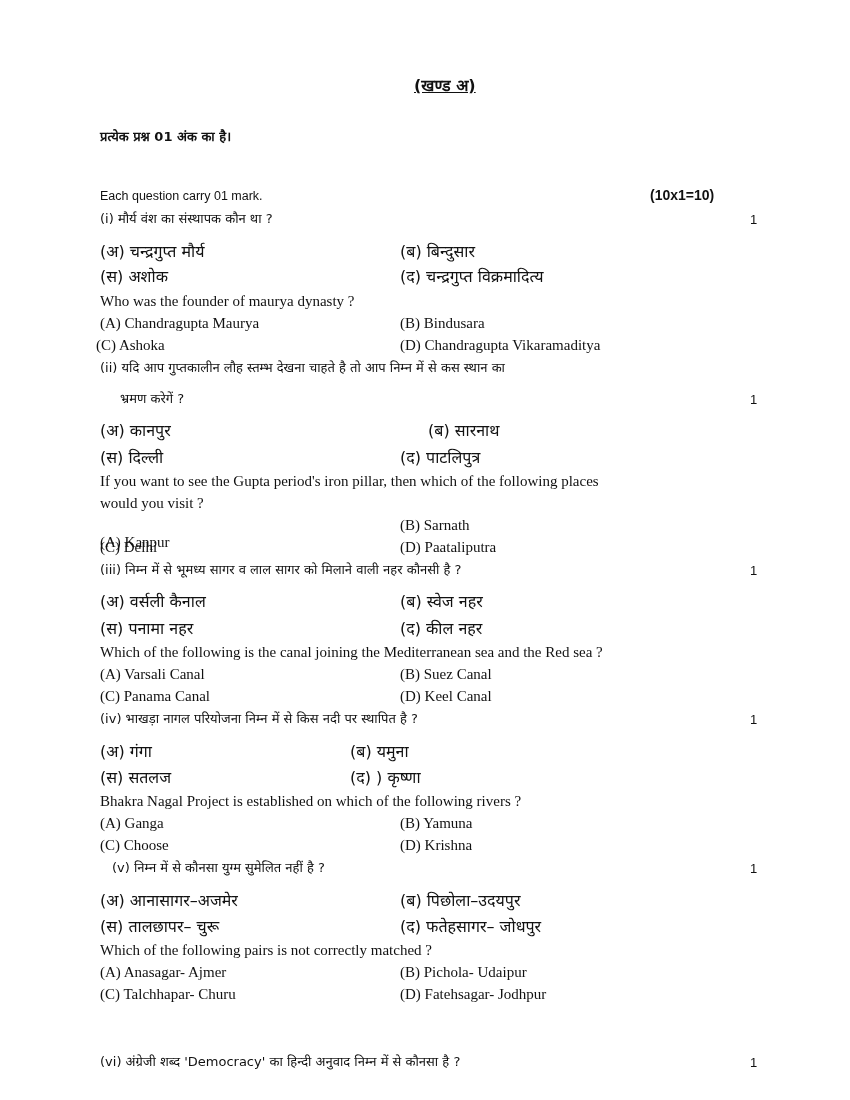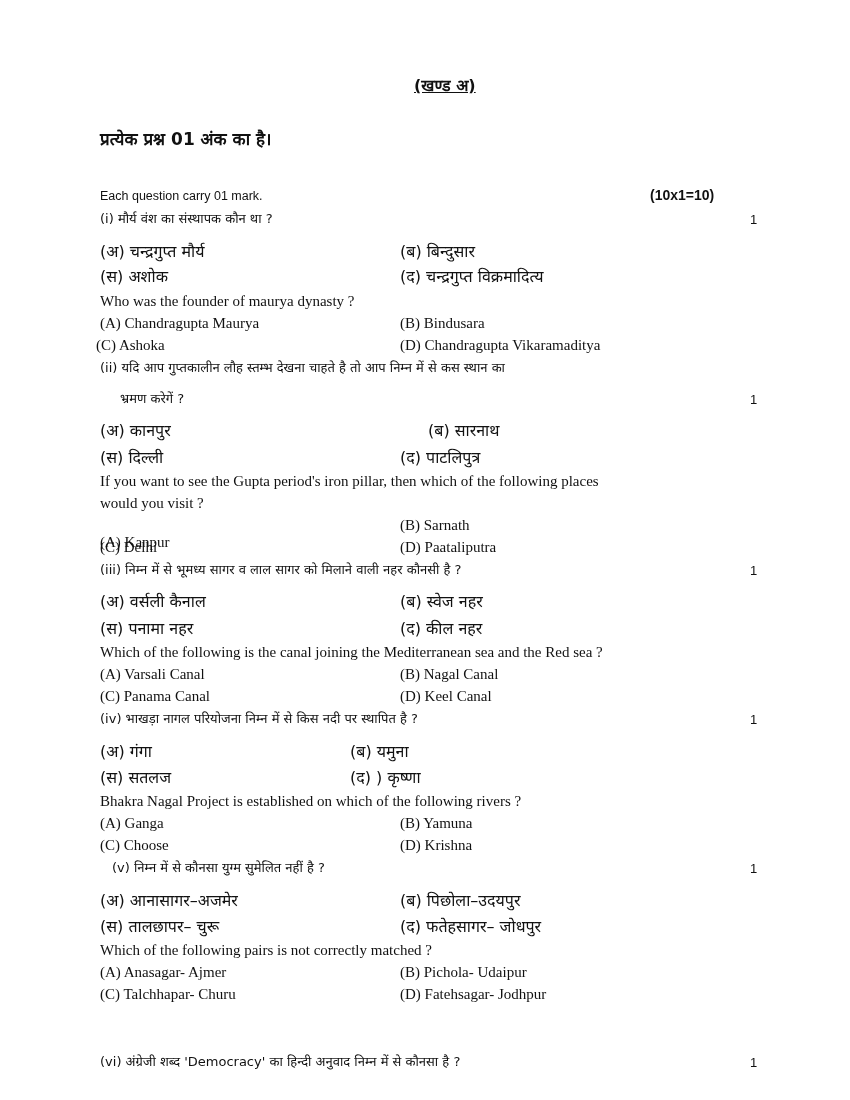--- a/index.html
+++ b/index.html
@@ -15,21 +15,21 @@
   .sub { font-family: "Liberation Sans", sans-serif; font-size: 12.5px; }
   .total { font-family: "Liberation Sans", sans-serif; font-size: 14px; font-weight: bold; }
 </style>
 </head>
 <body>
 
 <div class="page">
 
   <div class="abs section-title" style="left:414px; top:74px;">(खण्ड अ)</div>
 
-  <div class="abs hi bold" style="left:100px; top:127px; font-size:17px;">प्रत्येक प्रश्न 01 अंक का है।</div>
+  <div class="abs hi bold" style="left:100px; top:127px; font-size:13px;">प्रत्येक प्रश्न 01 अंक का है।</div>
   <div class="abs sub" style="left:100px; top:189px;">Each question carry  01 mark.</div>
   <div class="abs total" style="left:650px; top:187px;">(10x1=10)</div>
 
   <div>
     <div class="abs hi" style="left:100px; top:209px;">(i) मौर्य वंश का संस्थापक कौन था ?</div>
     <div class="abs mark" style="left:750px; top:212px;">1</div>
     <div class="abs hi-opt" style="left:100px; top:240px;">(अ) चन्द्रगुप्त मौर्य</div>
     <div class="abs hi-opt" style="left:400px; top:240px;">(ब) बिन्दुसार</div>
     <div class="abs hi-opt" style="left:100px; top:265px;">(स) अशोक</div>
     <div class="abs hi-opt" style="left:400px; top:265px;">(द) चन्द्रगुप्त विक्रमादित्य</div>
@@ -58,21 +58,21 @@
 
   <div>
     <div class="abs hi" style="left:100px; top:560px;">(iii) निम्न में से भूमध्य सागर व लाल सागर को मिलाने वाली नहर कौनसी है ?</div>
     <div class="abs mark" style="left:750px; top:563px;">1</div>
     <div class="abs hi-opt" style="left:100px; top:590px;">(अ) वर्सली कैनाल</div>
     <div class="abs hi-opt" style="left:400px; top:590px;">(ब) स्वेज नहर</div>
     <div class="abs hi-opt" style="left:100px; top:617px;">(स) पनामा नहर</div>
     <div class="abs hi-opt" style="left:400px; top:617px;">(द) कील नहर</div>
     <div class="abs serif" style="left:100px; top:644px;">Which of the following is the canal joining the Mediterranean sea and the Red sea ?</div>
     <div class="abs serif" style="left:100px; top:666px;">(A)  Varsali Canal</div>
-    <div class="abs serif" style="left:400px; top:666px;">(B)  Nagal Canal</div>
+    <div class="abs serif" style="left:400px; top:666px;">(B)  Suez Canal</div>
     <div class="abs serif" style="left:100px; top:688px;">(C)  Panama Canal</div>
     <div class="abs serif" style="left:400px; top:688px;">(D) Keel Canal</div>
   </div>
 
   <div>
     <div class="abs hi" style="left:100px; top:709px;">(iv) भाखड़ा नागल परियोजना निम्न में से किस नदी पर स्थापित है ?</div>
     <div class="abs mark" style="left:750px; top:712px;">1</div>
     <div class="abs hi-opt" style="left:100px; top:740px;">(अ) गंगा</div>
     <div class="abs hi-opt" style="left:350px; top:740px;">(ब)  यमुना</div>
     <div class="abs hi-opt" style="left:100px; top:766px;">(स) सतलज</div>

